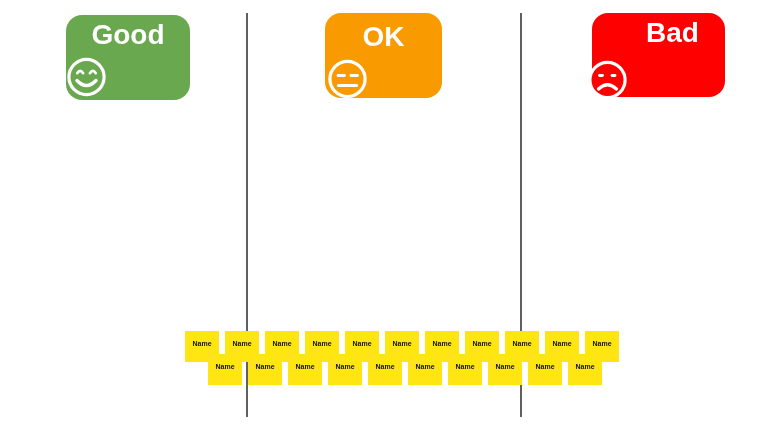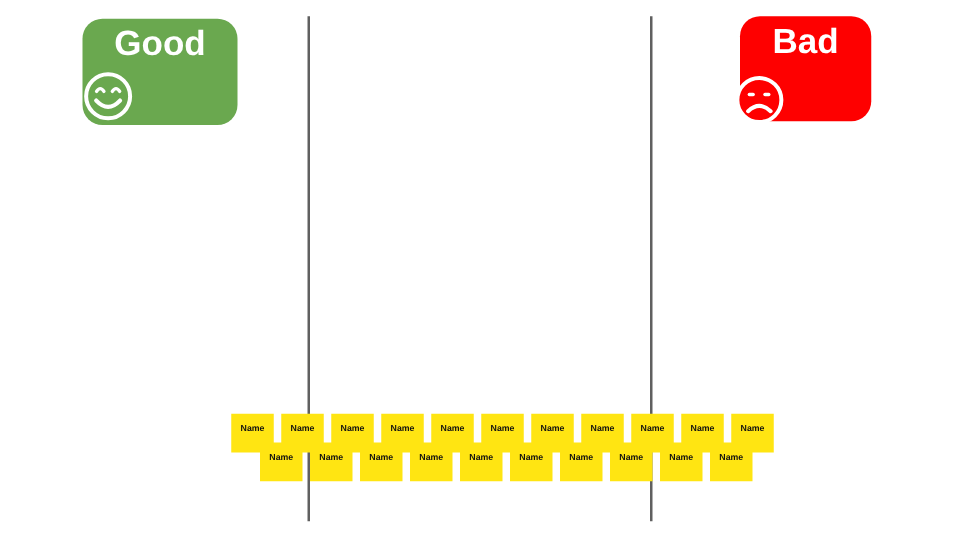--- a/index.html
+++ b/index.html
@@ -22,21 +22,21 @@
   .divider-left  { left: 246px; }
   .divider-right { left: 520px; }
 
   .card {
     position: absolute;
     border-radius: 16px;
     z-index: 2;
   }
   .card-good { left: 66px;  top: 15px; width: 124px; height: 85px; background: #6aa84f; }
   .card-ok   { left: 325px; top: 13px; width: 117px; height: 85px; background: #f99b00; }
-  .card-bad  { left: 592px; top: 13px; width: 105px; height: 84px; background: #fe0000; }
+  .card-bad  { left: 592px; top: 13px; width: 105px; height: 84px; background: #fe0000; padding-left: 28px; }
 
   .card-title {
     text-align: center;
     color: #ffffff;
     font-weight: bold;
     font-size: 28px;
     line-height: 1;
     user-select: none;
   }
   .card-good .card-title { margin-top: 6px; }
@@ -76,20 +76,31 @@
     <span class="face">
       <svg width="44" height="44" viewBox="0 0 44 44">
         <circle cx="21.5" cy="21" r="17.6" fill="#6aa84f" stroke="#ffffff" stroke-width="3.2"></circle>
         <path d="M 12.2 17.2 Q 15.2 12.6 18.2 17.2" fill="none" stroke="#ffffff" stroke-width="2.6" stroke-linecap="round"></path>
         <path d="M 24.8 17.2 Q 27.8 12.6 30.8 17.2" fill="none" stroke="#ffffff" stroke-width="2.6" stroke-linecap="round"></path>
         <path d="M 12 24.5 Q 21.5 34.5 31 24.5" fill="none" stroke="#ffffff" stroke-width="3.4" stroke-linecap="round"></path>
       </svg>
     </span>
   </div>
 
+  <div class="card card-ok">
+    <div class="card-title">OK</div>
+    <span class="face">
+      <svg width="44" height="44" viewBox="0 0 44 44">
+        <circle cx="21.5" cy="21" r="17.6" fill="#f99b00" stroke="#ffffff" stroke-width="3.2"></circle>
+        <path d="M 12 17.5 H 18.5" fill="none" stroke="#ffffff" stroke-width="2.8" stroke-linecap="round"></path>
+        <path d="M 25 17.5 H 31.5" fill="none" stroke="#ffffff" stroke-width="2.8" stroke-linecap="round"></path>
+        <path d="M 12.5 27.5 H 30.5" fill="none" stroke="#ffffff" stroke-width="3.2" stroke-linecap="round"></path>
+      </svg>
+    </span>
+  </div>
 
   <div class="card card-bad">
     <div class="card-title">Bad</div>
     <span class="face">
       <svg width="44" height="44" viewBox="0 0 44 44">
         <circle cx="21.5" cy="21" r="17.6" fill="#fe0000" stroke="#ffffff" stroke-width="3.2"></circle>
         <path d="M 13.5 16.5 H 16.5" fill="none" stroke="#ffffff" stroke-width="2.8" stroke-linecap="round"></path>
         <path d="M 26 16.5 H 29" fill="none" stroke="#ffffff" stroke-width="2.8" stroke-linecap="round"></path>
         <path d="M 12.5 30 Q 21.5 21.5 30.5 30" fill="none" stroke="#ffffff" stroke-width="3.2" stroke-linecap="round"></path>
       </svg>

